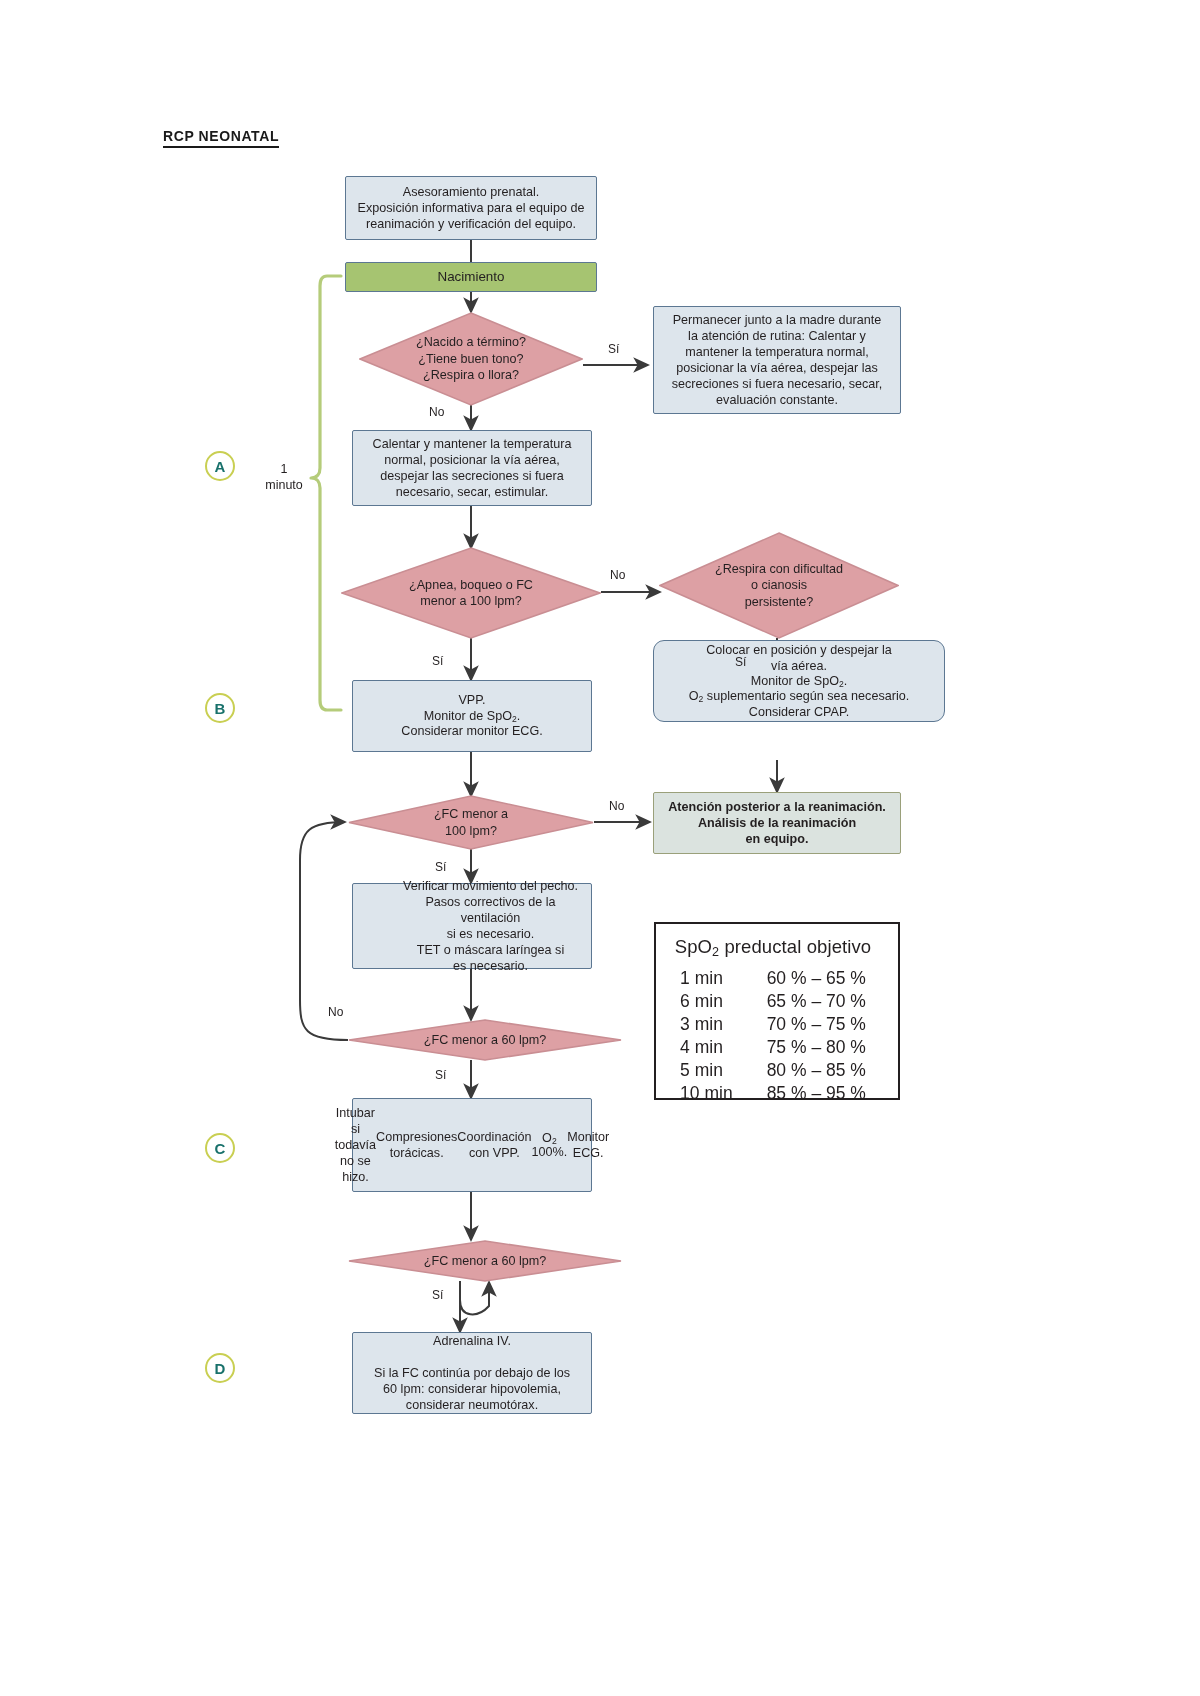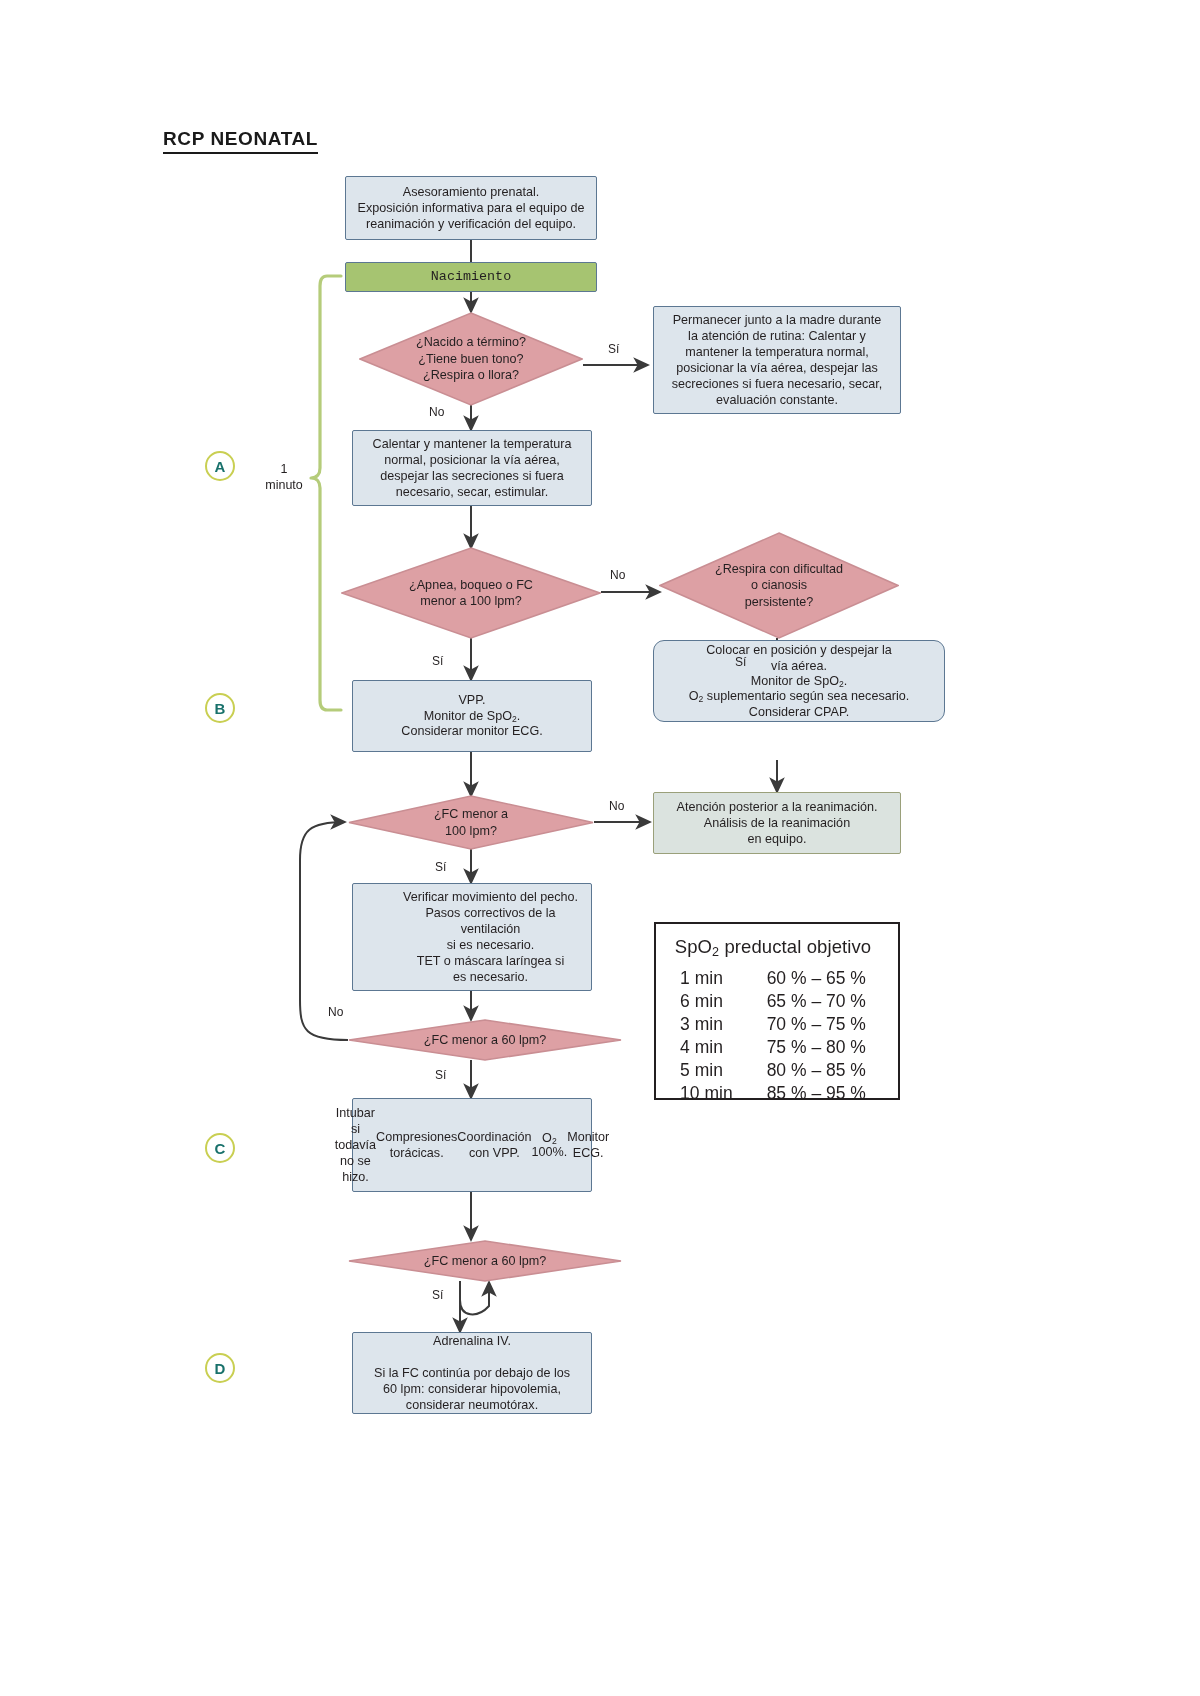--- a/index.html
+++ b/index.html
@@ -14,21 +14,21 @@
     color: #231f20;
     overflow: hidden;
   }
 
   #canvas { position: absolute; inset: 0; }
 
   
   .title {
     position: absolute;
     left: 163px; top: 129px;
-    font-size: 19px;
+    font-size: 14px;
     font-weight: 700;
     letter-spacing: 0.6px;
     color: #1a1a1a;
     border-bottom: 2px solid #1a1a1a;
     padding-bottom: 2px;
     line-height: 1.1;
   }
 
   
   .node {
@@ -190,21 +190,21 @@
                C317,478 320,482 320,488 L320,700 C320,706 322,710 327,710 L341,710"></path>
     </g>
   </svg>
 
   <div class="node box" style="left:345px; top:176px; width:252px; height:64px;">
     <div class="txt">Asesoramiento prenatal.
 Exposición informativa para el equipo de
 reanimación y verificación del equipo.</div>
   </div>
 
-  <div class="node box green-fill" style="left:345px; top:262px; width:252px; height:30px;font-family:Liberation Mono, monospace;">
+  <div class="node box green-fill" style="left:345px; top:262px; width:252px; height:30px;">
     <div class="txt">Nacimiento</div>
   </div>
 
   <div class="diamond" style="left:359px; top:312px; width:224px; height:94px;">
     <svg viewBox="0 0 224 94" preserveAspectRatio="none">
       <polygon points="112,1 223,47 112,93 1,47" fill="#dda0a4" stroke="#c98e93" stroke-width="1.5"></polygon>
     </svg>
     <div class="dtxt">¿Nacido a término?
 ¿Tiene buen tono?
 ¿Respira o llora?</div>
@@ -264,27 +264,27 @@
   </div>
 
   <div class="diamond" style="left:348px; top:795px; width:246px; height:55px;">
     <svg viewBox="0 0 246 55" preserveAspectRatio="none">
       <polygon points="123,1 245,27.5 123,54 1,27.5" fill="#dda0a4" stroke="#c98e93" stroke-width="1.5"></polygon>
     </svg>
     <div class="dtxt">¿FC menor a
 100 lpm?</div>
   </div>
 
-  <div class="node box olive-border" style="left:653px; top:792px; width:248px; height:62px;">
+  <div class="node box olive-border" style="left:653px; top:792px; width:248px; height:62px;font-weight:bold;">
     <div class="txt">Atención posterior a la reanimación.
 Análisis de la reanimación
 en equipo.</div>
   </div>
 
-  <div class="node box" style="left:352px; top:883px; width:240px; height:108px;padding-left:44px;">
+  <div class="node box" style="left:352px; top:883px; width:240px; height:86px;padding-left:44px;">
     <div class="txt">Verificar movimiento del pecho.
 Pasos correctivos de la ventilación
 si es necesario.
 TET o máscara laríngea si
 es necesario.</div>
   </div>
 
   <div class="diamond" style="left:348px; top:1019px; width:274px; height:42px;">
     <svg viewBox="0 0 274 42" preserveAspectRatio="none">
       <polygon points="137,1 273,21 137,41 1,21" fill="#dda0a4" stroke="#c98e93" stroke-width="1.5"></polygon>

